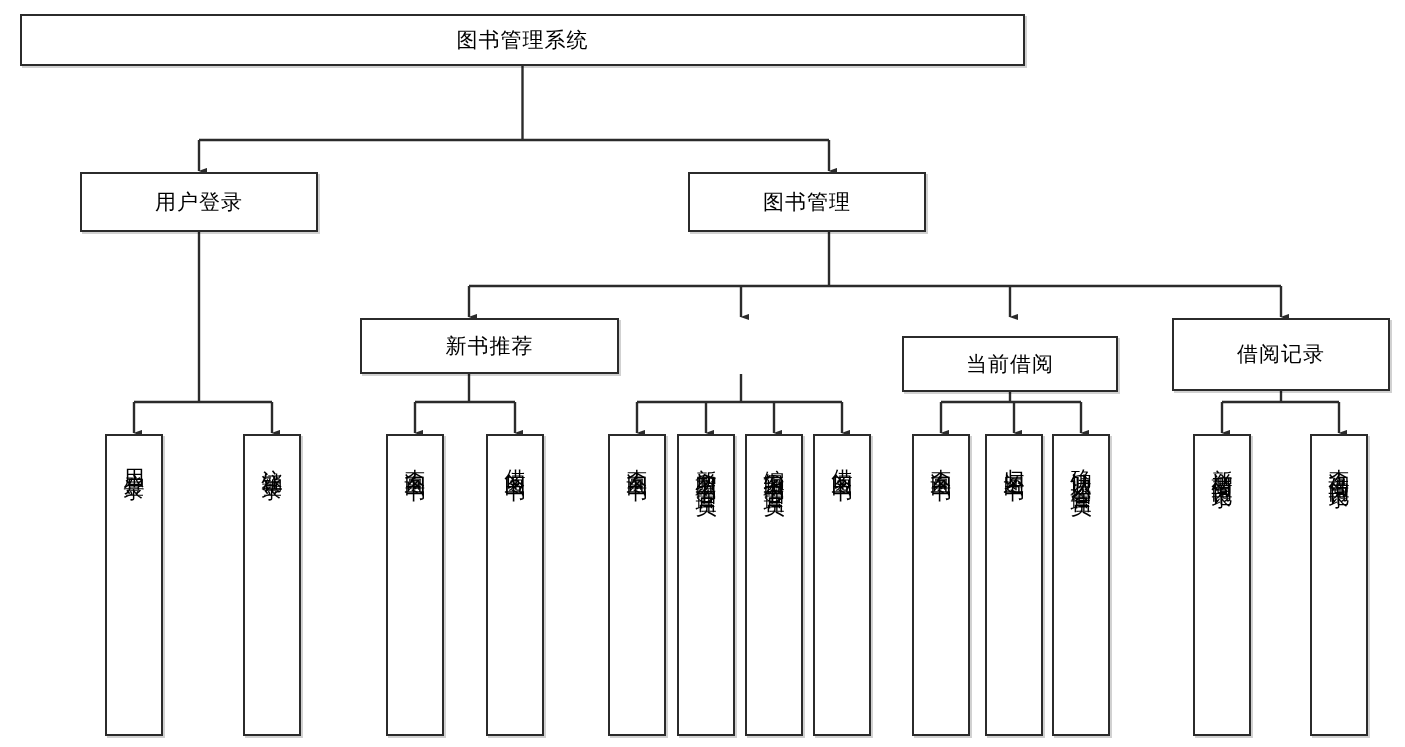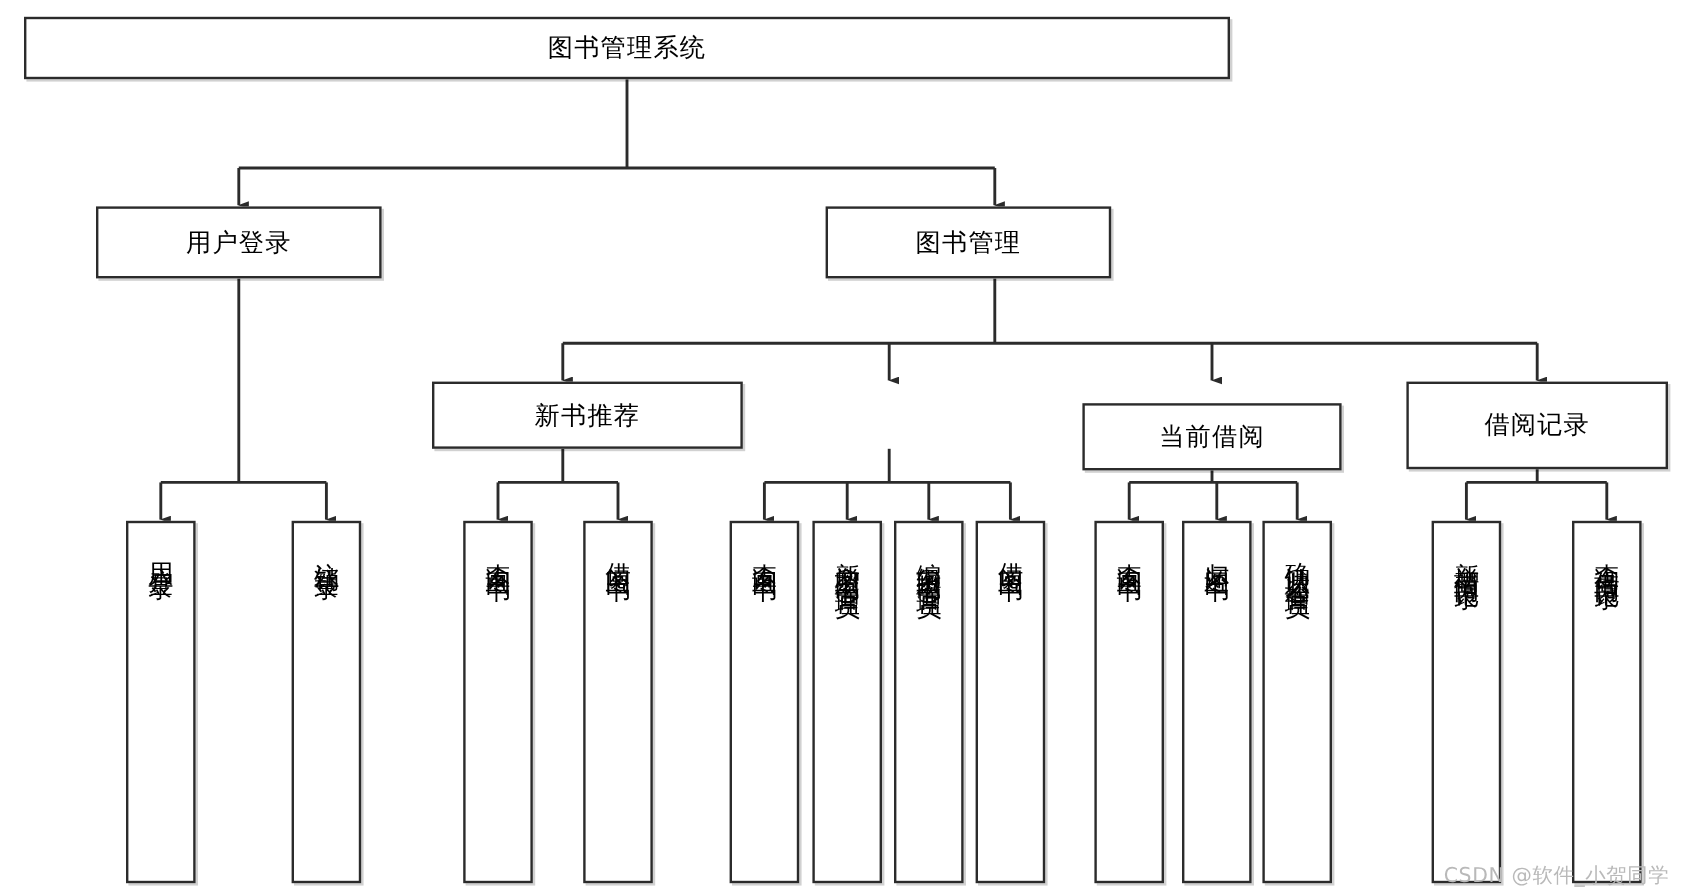--- a/index.html
+++ b/index.html
@@ -172,14 +172,13 @@
     <span class="label">确认归还（管理员）</span>
   </div>
 
   <div class="node vertical" style="left: 1193px; top: 434px; width: 58px; height: 302px;">
     <span class="label">新增借阅记录</span>
   </div>
   <div class="node vertical" style="left: 1310px; top: 434px; width: 58px; height: 302px;">
     <span class="label">查询借阅记录</span>
   </div>
 
-  <div class="watermark">CSDN @软件_小贺同学</div>
 </div>
 
 </body></html>

